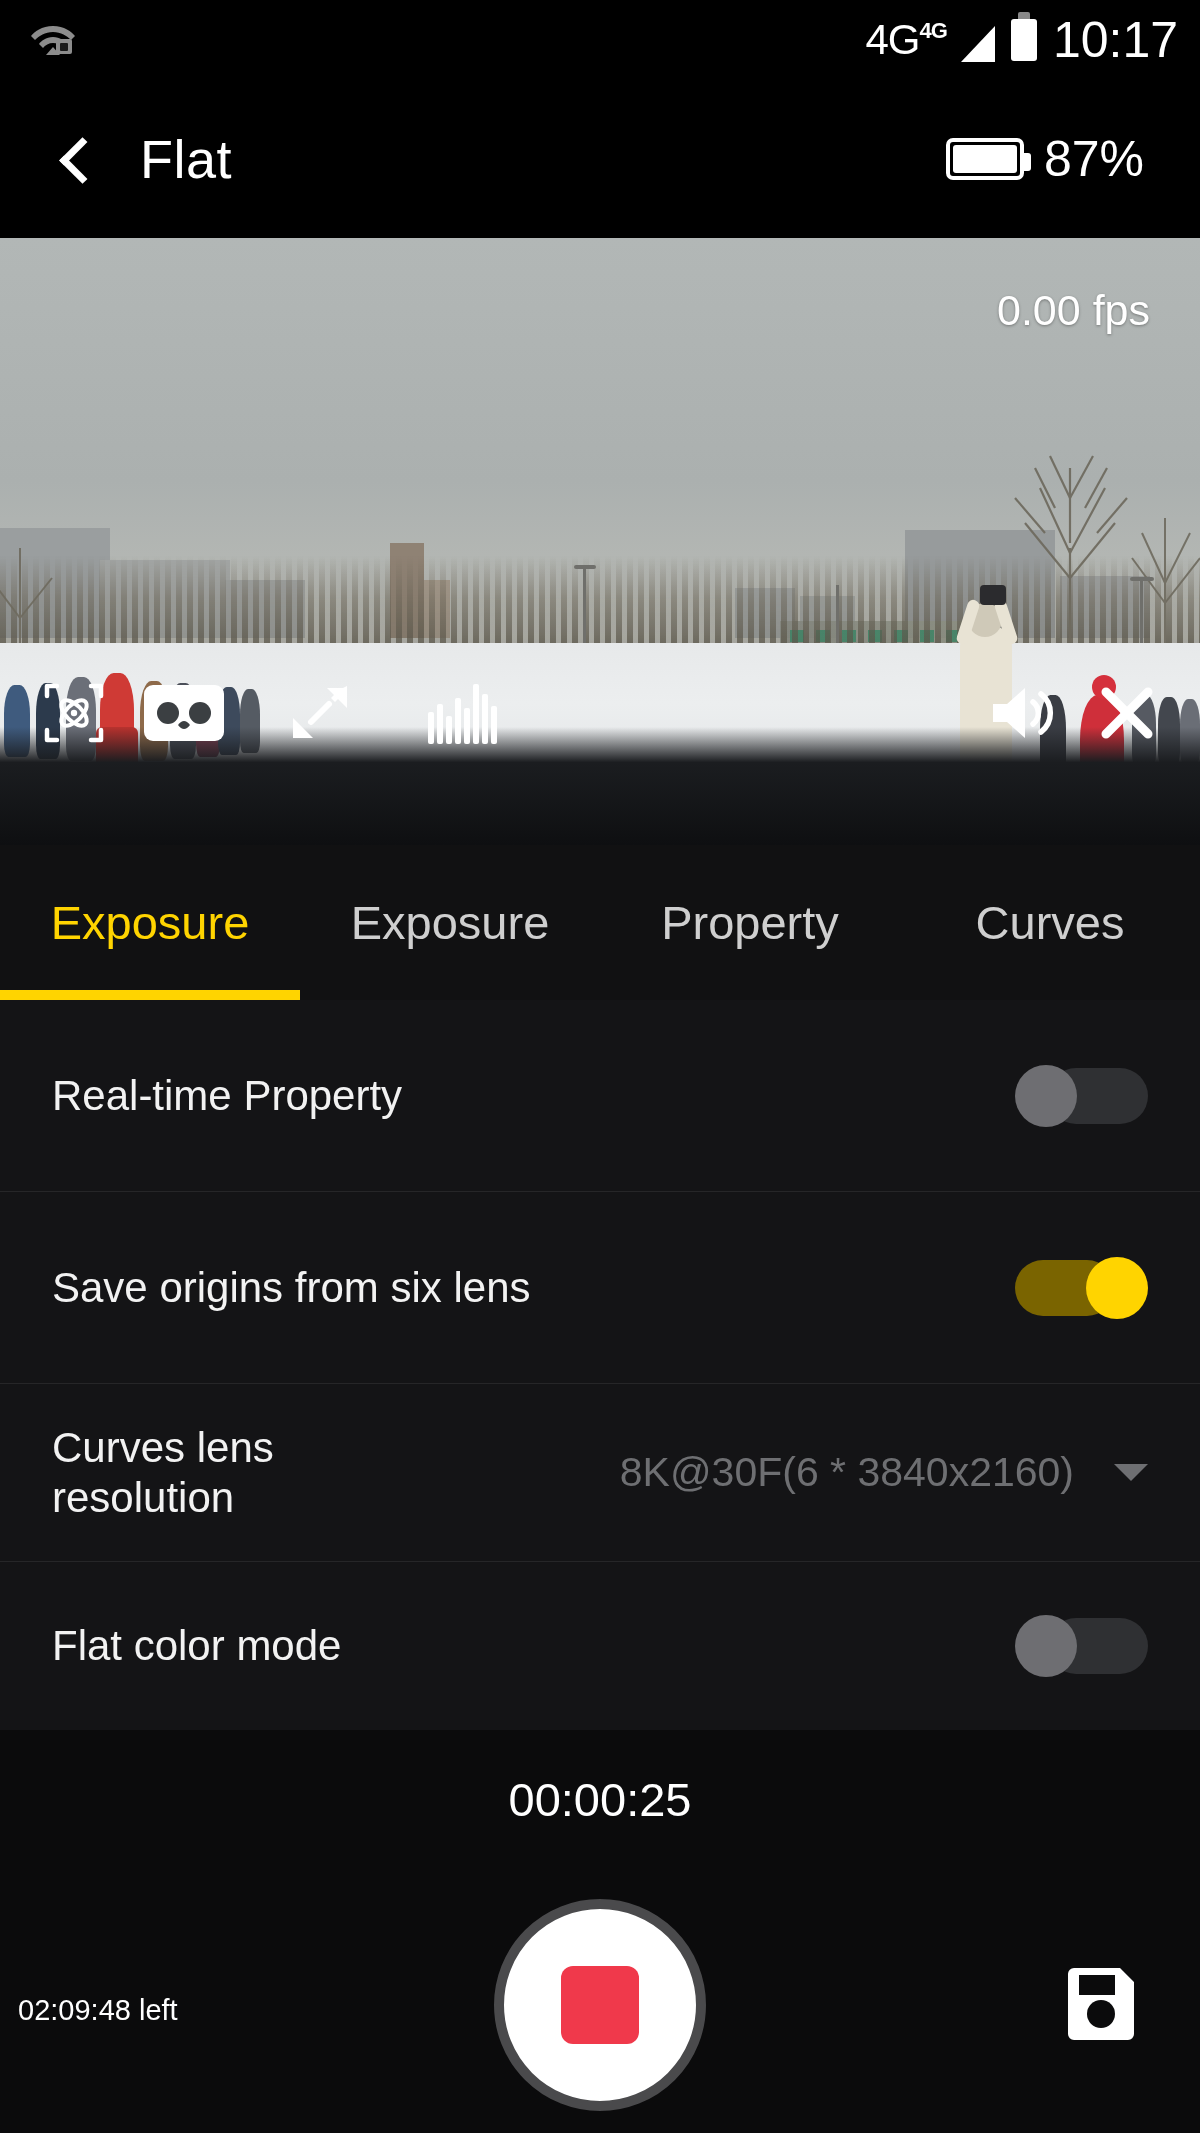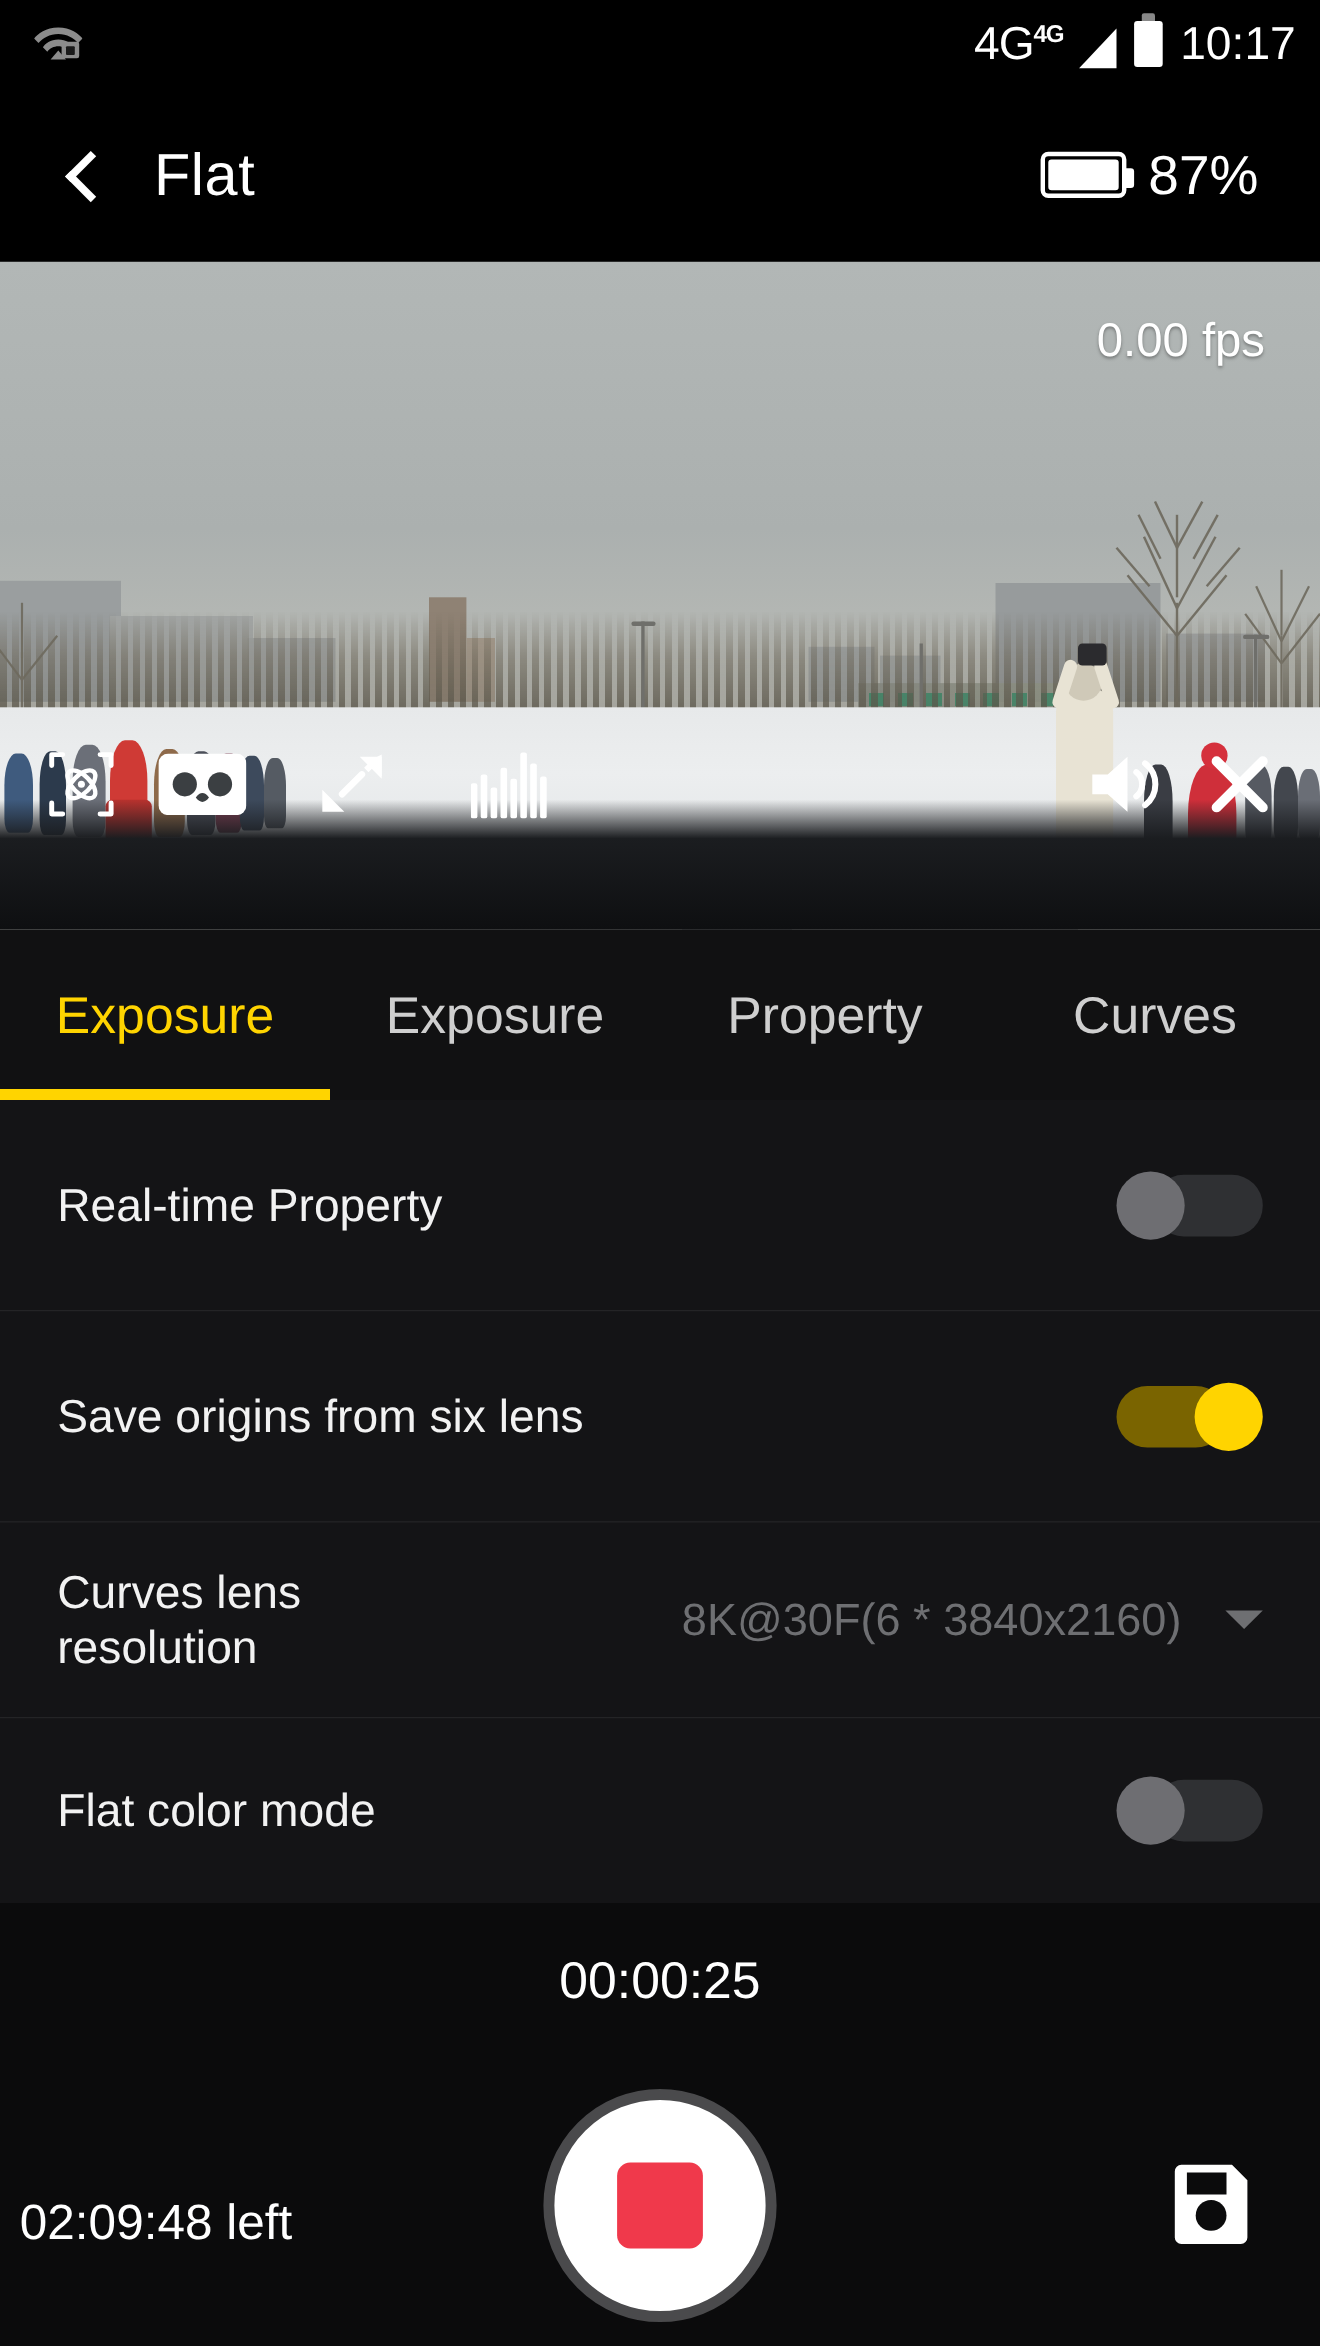--- a/index.html
+++ b/index.html
@@ -19,21 +19,21 @@
   .sb-left { display:flex; align-items:center; gap:22px;flex-direction:column; }
   .sb-right { margin-left:auto; display:flex; align-items:center; gap:16px; }
   .temp { color:#fff; font-size:40px; font-weight:400; letter-spacing:-1px; position:relative; }
   .temp sup { font-size:22px; vertical-align:super; position:relative; top:-4px; left:1px; }
   .wifi-lock { position:relative; width:44px; height:36px; }
   .net-txt { color:#fff; font-size:42px; font-weight:500; letter-spacing:-1px; display:flex; align-items:flex-start; }
   .net-txt sup { font-size:22px; font-weight:700; position:relative; top:2px; }
   .sig-tri { width:0; height:0; border-left:34px solid transparent; border-bottom:36px solid #fff; margin-left:-2px; position:relative; top:4px; }
   .batt-v { width:26px; height:42px; border-radius:3px; background:#fff; position:relative; }
   .batt-v::before { content:""; position:absolute; top:-7px; left:7px; width:12px; height:7px; background:#888; border-radius:2px 2px 0 0; }
-  .clock { color:#fff; font-size:42px; font-weight:400; letter-spacing:0px; }
+  .clock { color:#fff; font-size:50px; font-weight:400; letter-spacing:0px; }
 
   
   .appbar {
     position:absolute; top:80px; left:0; width:1200px; height:158px;
     background:#000; display:flex; align-items:center; padding:0 56px;
   }
   .back-chev { width:38px; height:38px; position:relative; cursor:pointer; }
   .back-chev::before {
     content:""; position:absolute; left:10px; top:4px;
     width:26px; height:26px; border-left:7px solid #fff; border-bottom:7px solid #fff;
@@ -81,21 +81,21 @@
   .toggle .knob { position:absolute; left:0; top:0; width:62px; height:62px; border-radius:50%; background:#6e6e72; }
   .toggle.on .track { background:#7a6400; right:auto; left:0; }
   .toggle.on .knob { left:auto; right:0; background:#ffd400; }
   .sel-value { color:#6e6f72; font-size:41px; font-weight:400; }
   .chev-down { width:0; height:0; border-left:17px solid transparent; border-right:17px solid transparent;
     border-top:17px solid #6e6f72; margin-left:40px; cursor:pointer; }
 
   
   .bottom { position:absolute; top:1730px; left:0; width:1200px; height:403px; background:#0b0b0c; }
   .rec-time { position:absolute; top:42px; left:0; right:0; text-align:center; color:#fff; font-size:47px; font-weight:400; }
-  .time-left { position:absolute; left:18px; top:264px; color:#fff; font-size:45px; font-weight:400; }
+  .time-left { position:absolute; left:18px; top:264px; color:#fff; font-size:29px; font-weight:400; }
   .rec-btn { position:absolute; left:50%; transform:translateX(-50%); top:169px;
     width:212px; height:212px; border-radius:50%; background:#fff; border:10px solid #4a4a4c;
     display:flex; align-items:center; justify-content:center; cursor:pointer; }
   .rec-sq { width:78px; height:78px; border-radius:12px; background:#f0394b; }
   .save-btn { position:absolute; right:60px; top:232px; width:78px; height:78px; cursor:pointer; }
 </style>
 </head>
 <body>
 
 <div id="app">

